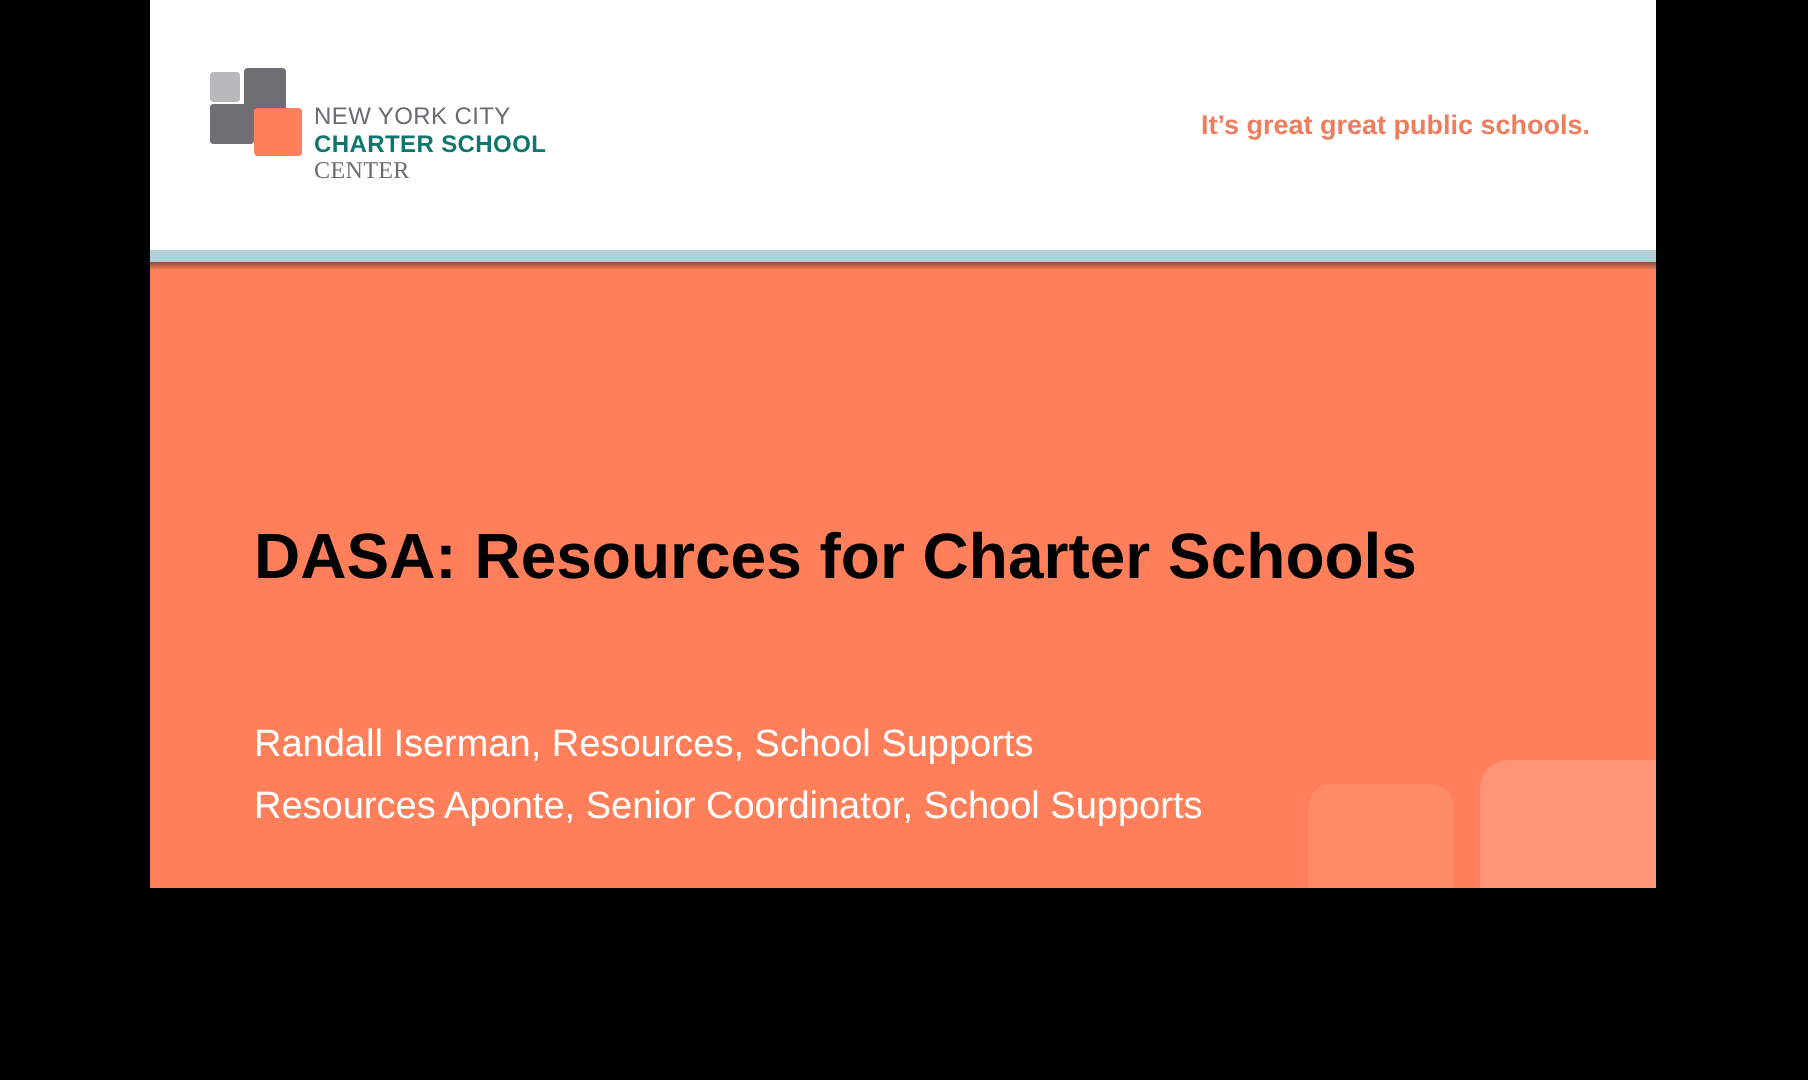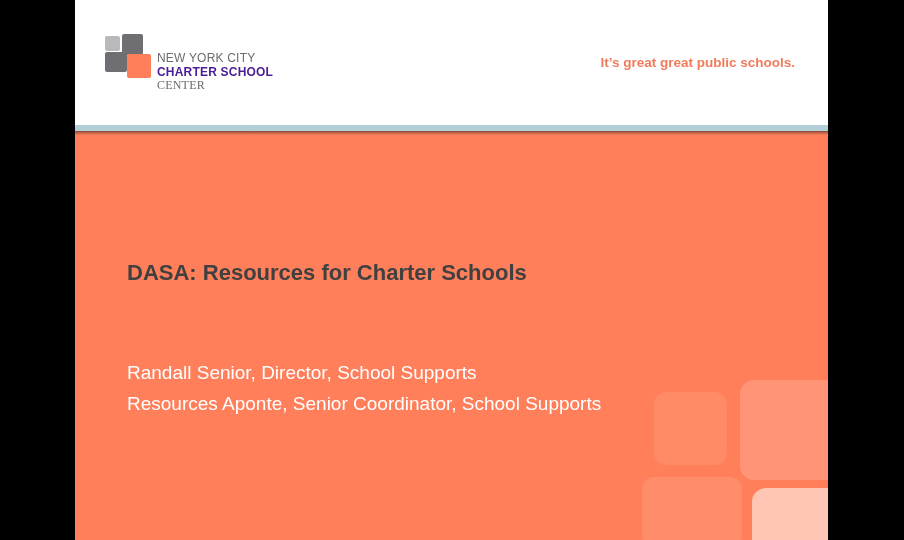--- a/index.html
+++ b/index.html
@@ -1,32 +1,32 @@
 <!DOCTYPE html>
 <html><head>
   <meta charset="utf-8">
   <style>
     html, body { margin:0; padding:0; }
     body { width:904px; height:540px; background:#000; position:relative; overflow:hidden; font-family:"Liberation Sans", sans-serif; }
-    .slide { position:absolute; left:75px; top:0; width:753px; height:540px; background:#ff7f5b; overflow:hidden; }
+    .slide { position:absolute; left:75px; top:0; width:753px; height:444px; background:#ff7f5b; overflow:hidden; }
     .header { position:absolute; left:0; top:0; width:753px; height:125px; background:#ffffff; }
     .band { position:absolute; left:0; top:125px; width:753px; height:6px; background:#b2cfd8; }
     .shadow { position:absolute; left:0; top:131px; width:753px; height:4px; background:linear-gradient(#8a4a38, #ff7f5b); }
     .logo { position:absolute; left:30px; top:34px; width:170px; height:62px; }
     .sq { position:absolute; border-radius:2px; }
     .sq1 { left:0; top:2px; width:15px; height:15px; background:#b9b9bb; }
     .sq2 { left:17px; top:0; width:21px; height:21px; background:#6f6f73; }
     .sq3 { left:0; top:18px; width:22px; height:20px; background:#6f6f73; }
     .sq4 { left:22px; top:20px; width:24px; height:24px; background:#ff7f5b; }
     .logo-text { position:absolute; left:52px; top:18px; font-size:12px; line-height:13.5px; font-weight:bold; letter-spacing:0.2px; }
     .lt1 { color:#6b6b70; font-weight:normal; }
-    .lt2 { color:#4c1d95; }
+    .lt2 { color:#0f766e; }
     .lt3 { color:#6b6b70; font-weight:normal;font-family:Liberation Serif, serif; }
     .tagline { position:absolute; right:33px; top:55px; color:#ef7c5c; font-size:13.5px; font-weight:bold; }
-    .title { position:absolute; left:52px; top:260px; color:#404040; font-size:22px; font-weight:bold; white-space:nowrap; }
+    .title { position:absolute; left:52px; top:260px; color:#000000; font-size:32px; font-weight:bold; white-space:nowrap; }
     .presenters { position:absolute; left:52px; top:357px; color:#ffffff; font-size:19px; line-height:31px; white-space:nowrap; }
     .deco { position:absolute; border-radius:12px; }
     .d1 { left:579px; top:392px; width:73px; height:73px; background:#ff8a66; }
     .d2 { left:665px; top:380px; width:90px; height:100px; background:#ff9576; border-radius:14px 0 0 14px; }
     .d3 { left:567px; top:477px; width:100px; height:70px; background:#ff8d6b; }
     .d4 { left:677px; top:488px; width:80px; height:60px; background:#ffc6b3; border-radius:14px 0 0 0; }
   </style>
 </head>
 <body>
 
@@ -48,16 +48,16 @@
   <div class="band"></div>
   <div class="shadow"></div>
 
   <div class="deco d1"></div>
   <div class="deco d2"></div>
   <div class="deco d3"></div>
   <div class="deco d4"></div>
 
   <div class="title">DASA: Resources for Charter Schools</div>
   <div class="presenters">
-    <div>Randall Senior, Director, School Supports</div>
+    <div>Randall Iserman, Resources, School Supports</div>
     <div>Resources Aponte, Senior Coordinator, School Supports</div>
   </div>
 </div>
 
 </body></html>

